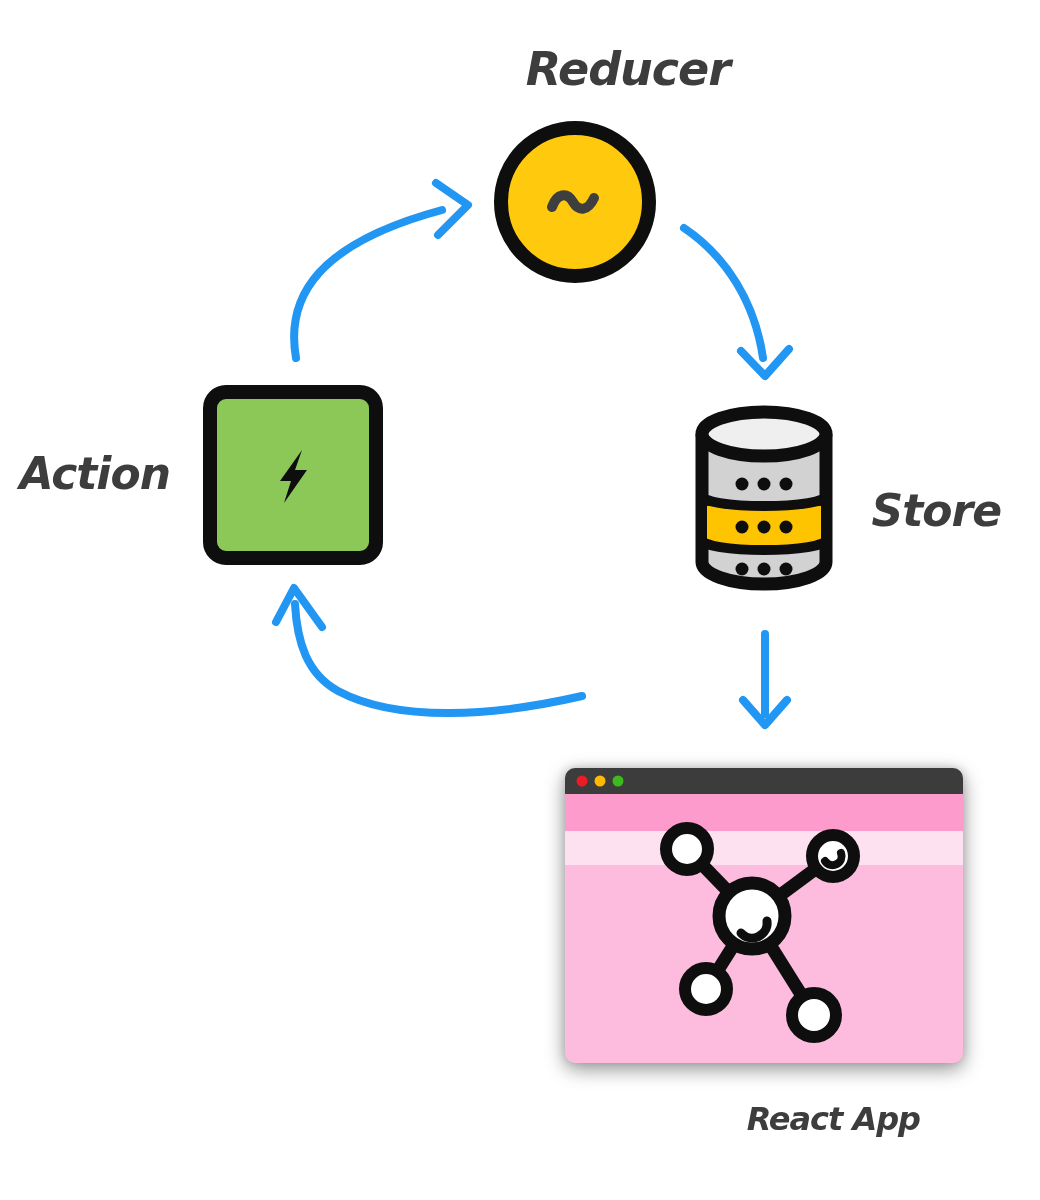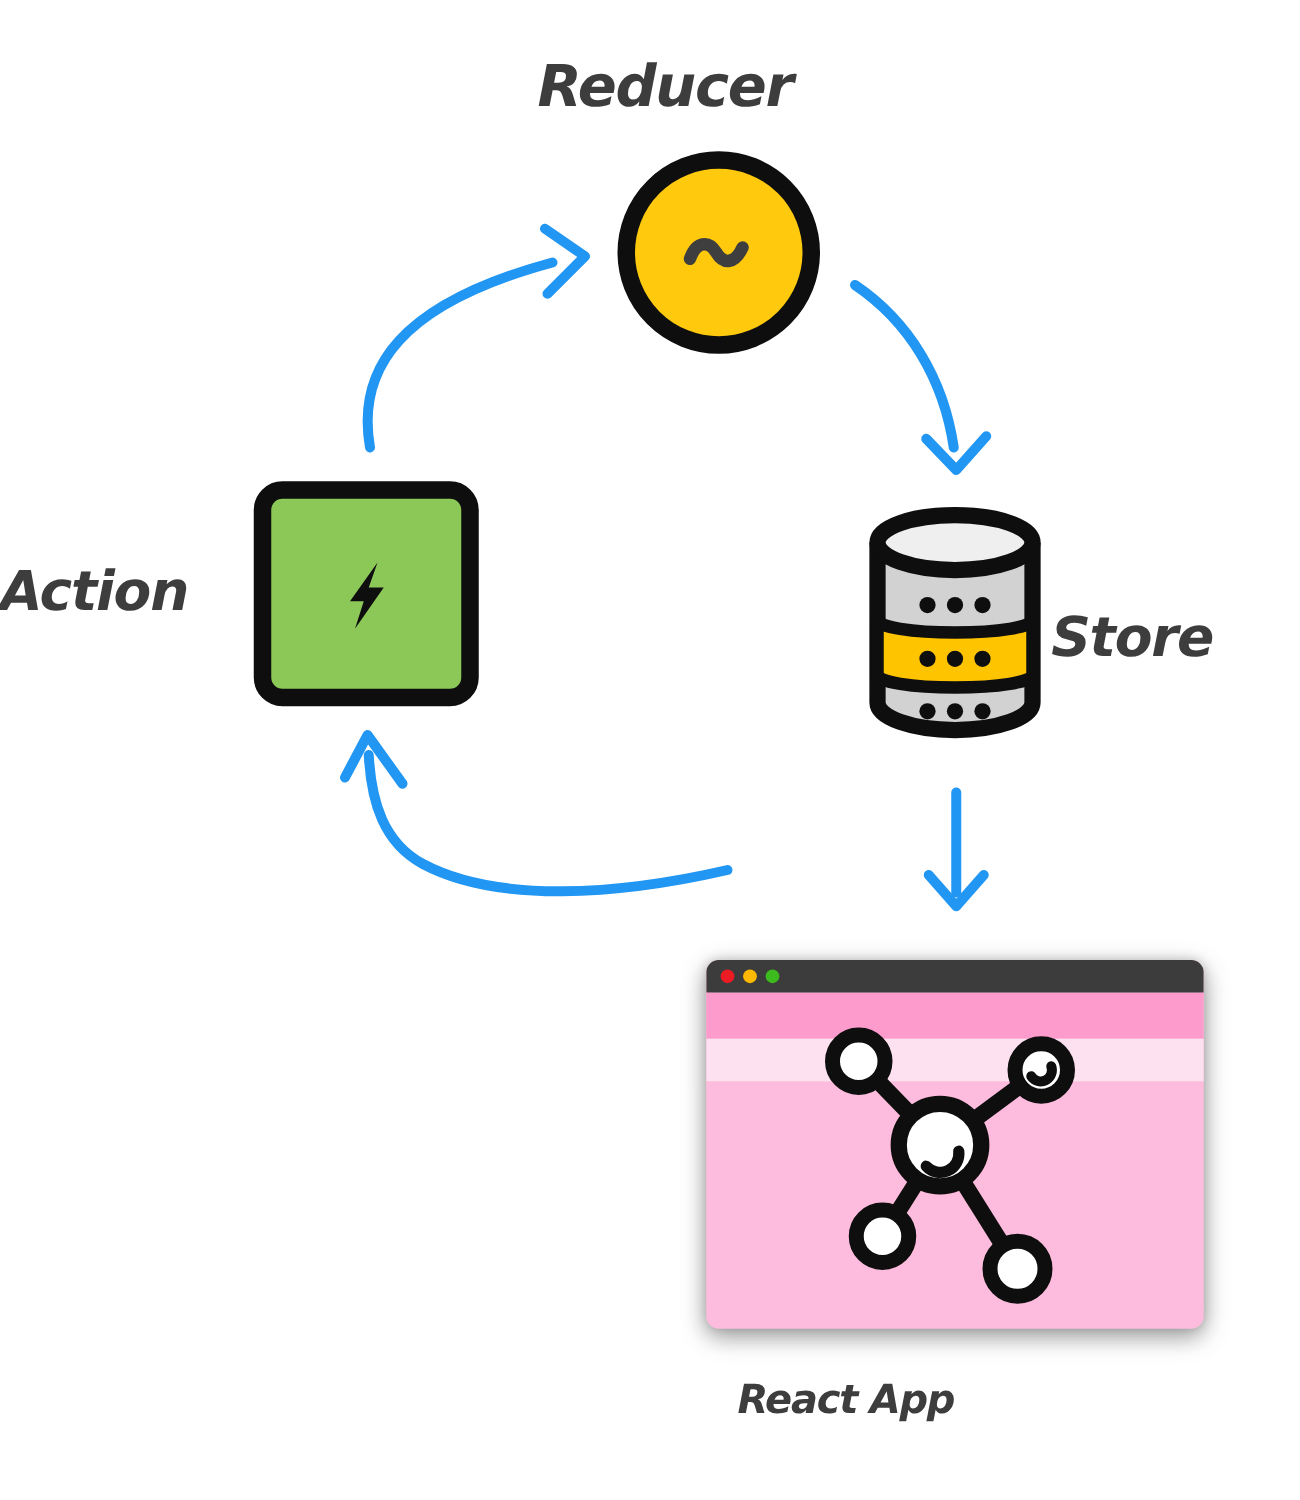--- a/index.html
+++ b/index.html
@@ -14,21 +14,21 @@
   html,body{margin:0;padding:0;}
   body{background:#fff;font-family:"DejaVu Sans",sans-serif;}
   .canvas{
     position:relative;width:1040px;height:1200px;
     background:var(--canvas-bg,#fff);overflow:hidden;
   }
   svg{position:absolute;left:0;top:0;}
   .node-label{
     position:absolute;color:var(--label-ink,#3D3D3D);
     font-family:"DejaVu Sans",sans-serif;font-style:italic;font-weight:bold;
-    text-align:left;letter-spacing:-1px;white-space:nowrap;
+    text-align:right;letter-spacing:-1px;white-space:nowrap;
   }
   .lbl-reducer{left:430px;top:42px;width:300px;font-size:46px;}
   .lbl-action{left:0px;top:448px;width:170px;font-size:44px;}
   .lbl-store{left:841px;top:485px;width:160px;font-size:44px;}
   .lbl-react{left:590px;top:1100px;width:330px;font-size:32px;}
 
   .arrow{stroke:var(--arrow-blue,#2196F3);stroke-width:8;fill:none;
          stroke-linecap:round;stroke-linejoin:round;}
   .ink{stroke:var(--outline-black,#0E0E0E);}
   .reducer-fill{fill:var(--reducer-yellow,#FFC90D);}

